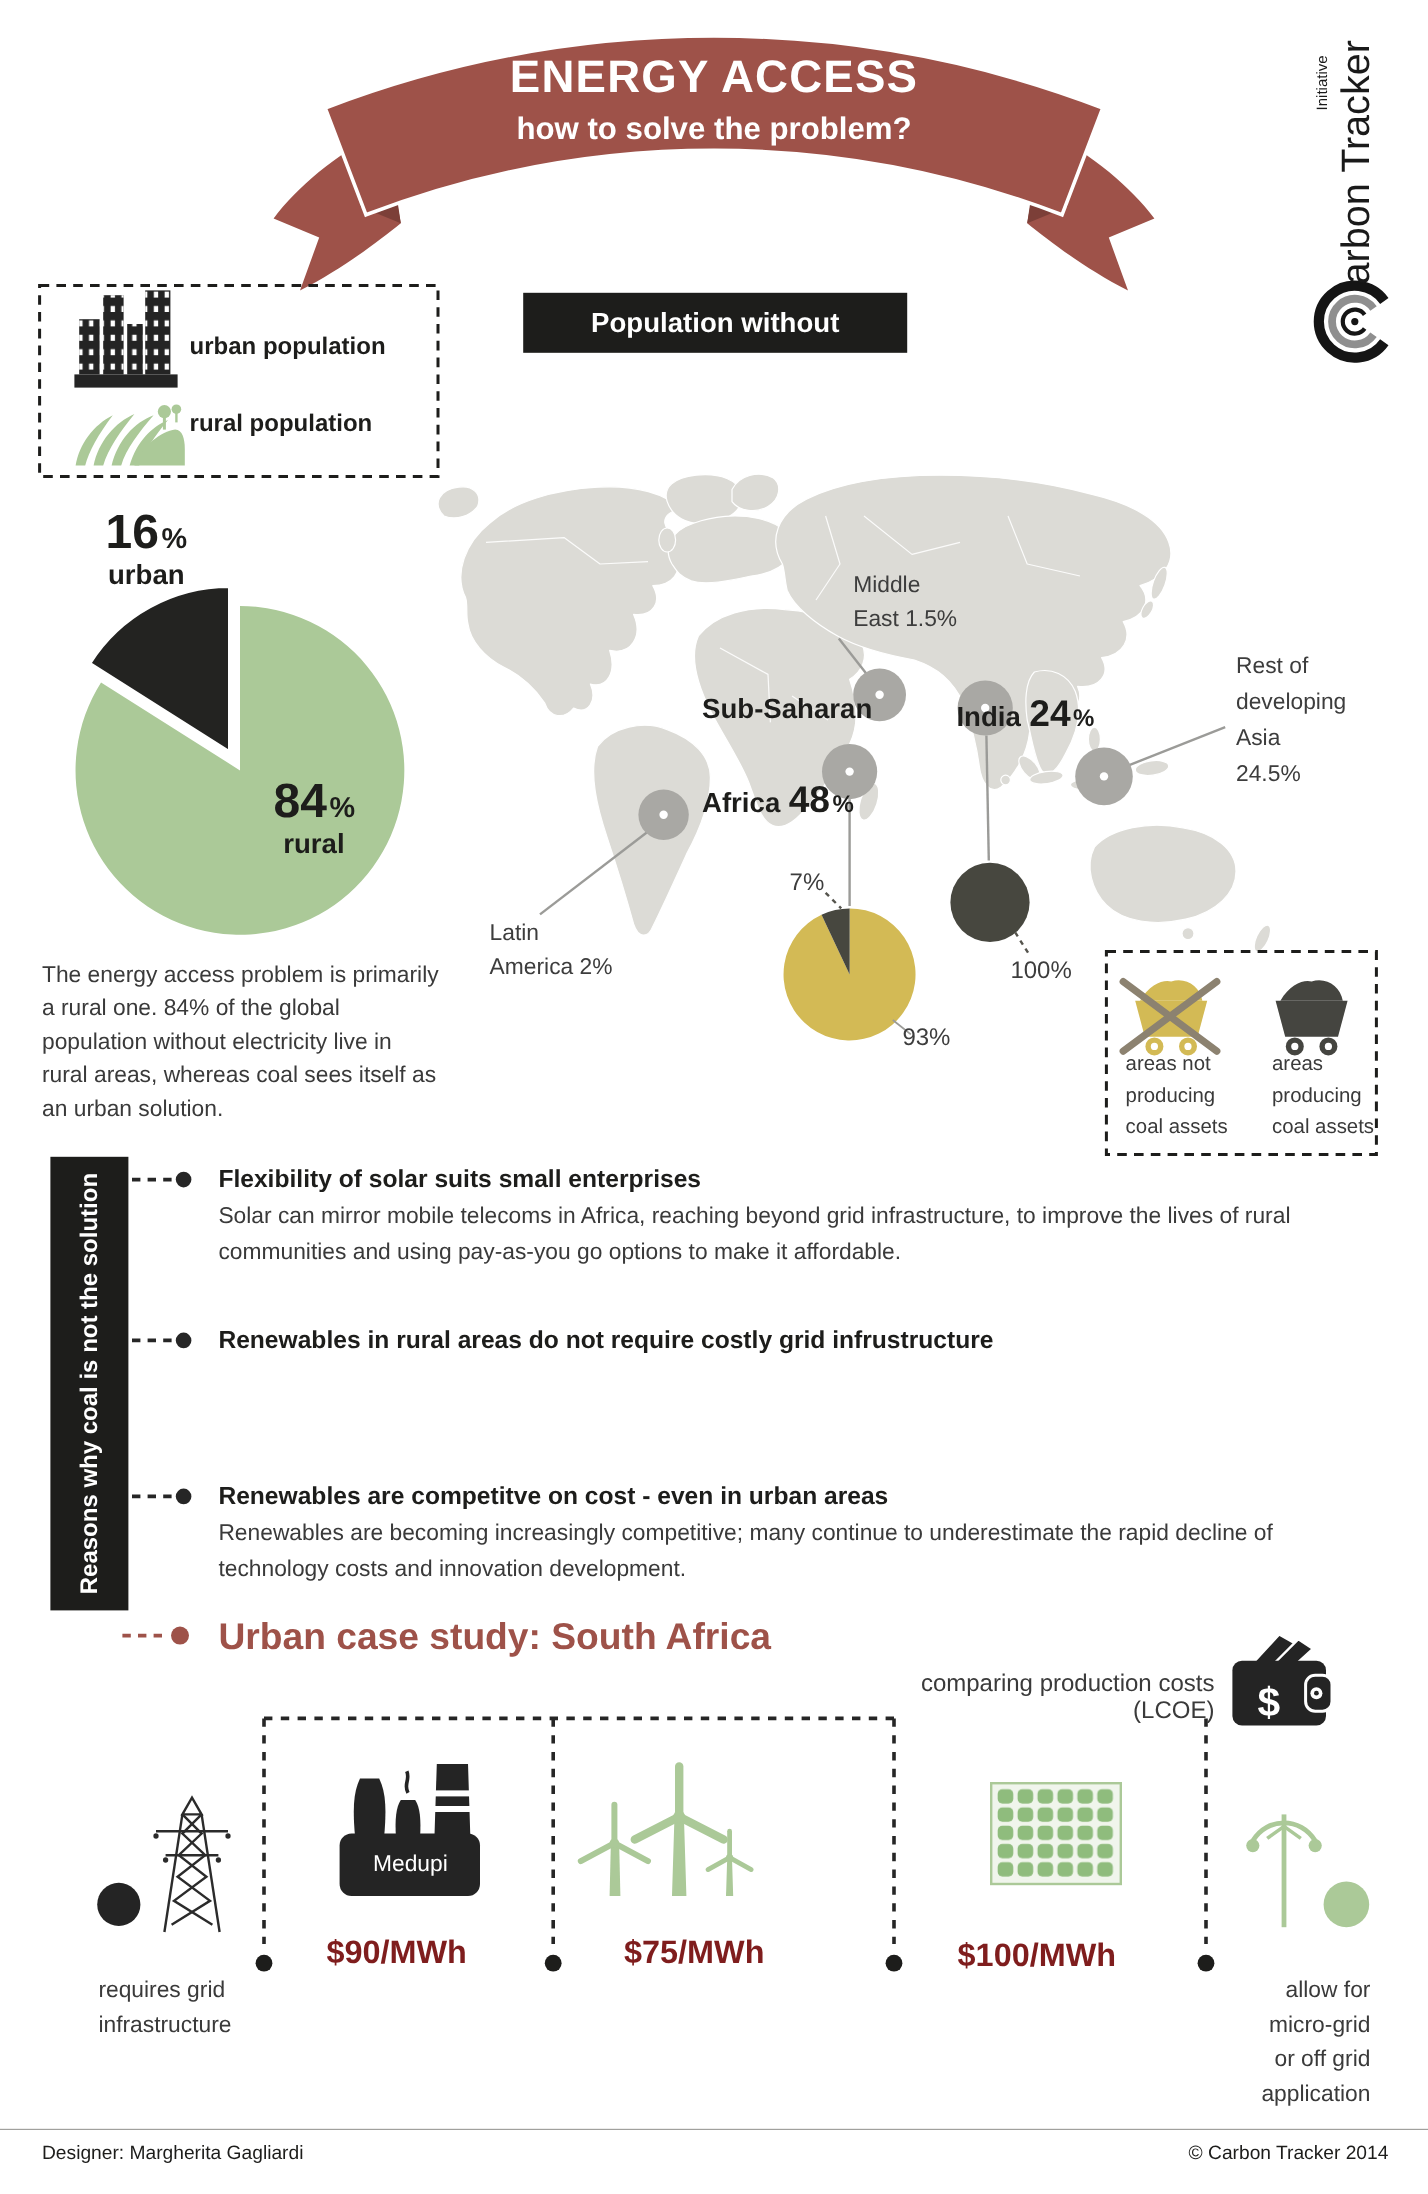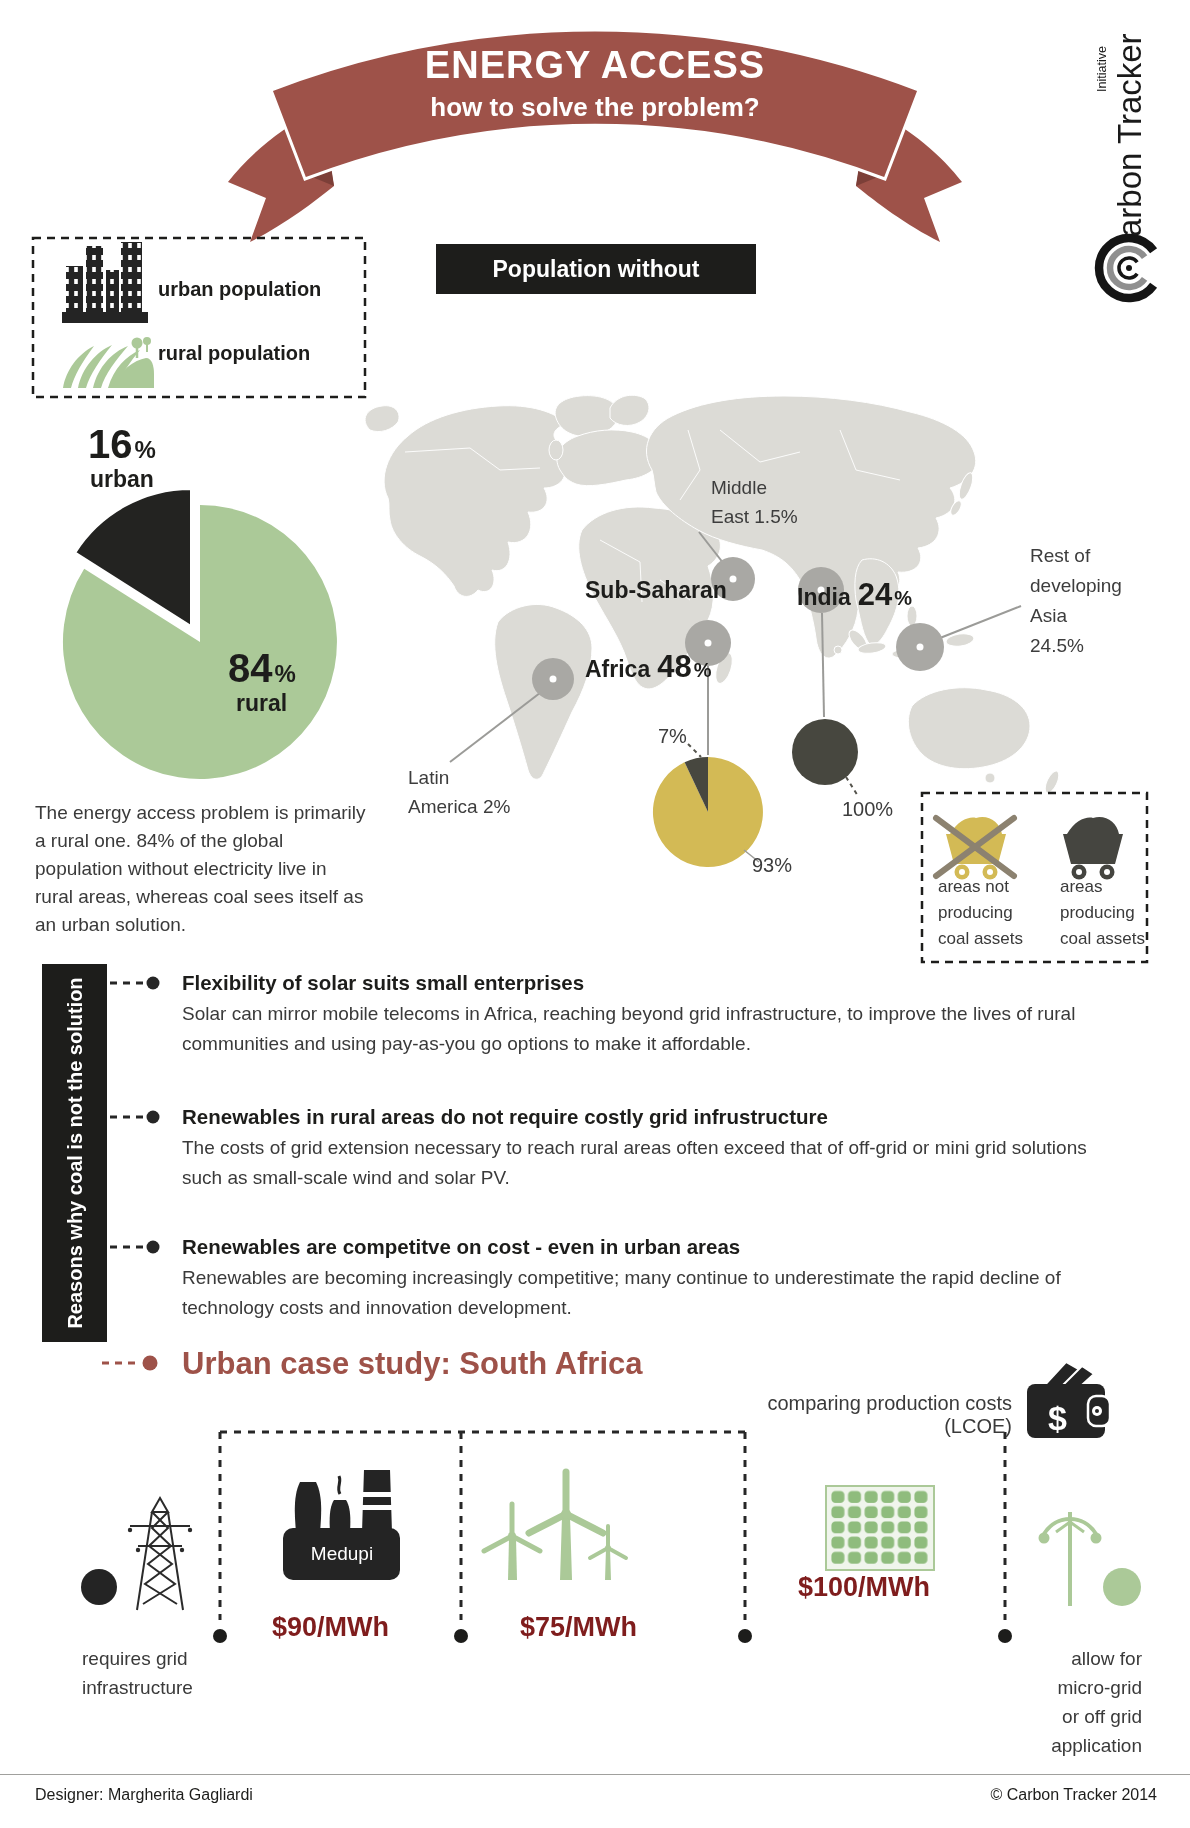--- a/index.html
+++ b/index.html
@@ -360,39 +360,38 @@
 </div>
 
 <div class="txt sidebar">
   <span class="sidebar-label">Reasons why coal is not the solution</span>
 </div>
 
 <div class="txt rtitle" style="left:182px;top:971px;">Flexibility of solar suits small enterprises</div>
 <div class="txt rbody" style="left:182px;top:999px;">Solar can mirror mobile telecoms in Africa, reaching beyond grid infrastructure, to improve the lives of rural communities and using pay-as-you go options to make it affordable.</div>
 
 <div class="txt rtitle" style="left:182px;top:1105px;">Renewables in rural areas do not require costly grid infrustructure</div>
-<div class="txt rbody" style="left:182px;top:1133px;">The costs of grid extension necessary to reach rural areas often exceed that of off-grid or mini grid solutions such as small-scale wind and solar PV.</div>
 
 <div class="txt rtitle" style="left:182px;top:1235px;">Renewables are competitve on cost - even in urban areas</div>
 <div class="txt rbody" style="left:182px;top:1263px;">Renewables are becoming increasingly competitive; many continue to underestimate the rapid decline of technology costs and innovation development.</div>
 
 <div class="txt case-title" style="left:182px;top:1346px;">Urban case study: South Africa</div>
 
 <div class="txt lcoe-cap" style="left:700px;top:1392px;width:312px;">comparing production costs (LCOE)</div>
 
 <div class="txt note" style="left:82px;top:1644px;">
   <div>requires grid</div>
   <div>infrastructure</div>
 </div>
 
 <div class="txt" style="left:292px;top:1543px;width:100px;text-align:center;color:#fff;font-size:19px;">Medupi</div>
 
 <div class="txt price" style="left:272px;top:1612px;width:145px;">$90/MWh</div>
 <div class="txt price" style="left:520px;top:1612px;width:145px;">$75/MWh</div>
-<div class="txt price" style="left:798px;top:1572px;width:164px;">$100/MWh</div>
+<div class="txt price" style="left:798px;top:1614px;width:164px;">$100/MWh</div>
 
 <div class="txt note" style="left:1012px;top:1644px;width:130px;text-align:right;">
   <div>allow for</div>
   <div>micro-grid</div>
   <div>or off grid</div>
   <div>application</div>
 </div>
 
 <div class="abs footer-line" style="z-index:2;"></div>
 <div class="txt foot" style="left:35px;top:1786px;">Designer: Margherita Gagliardi</div>

